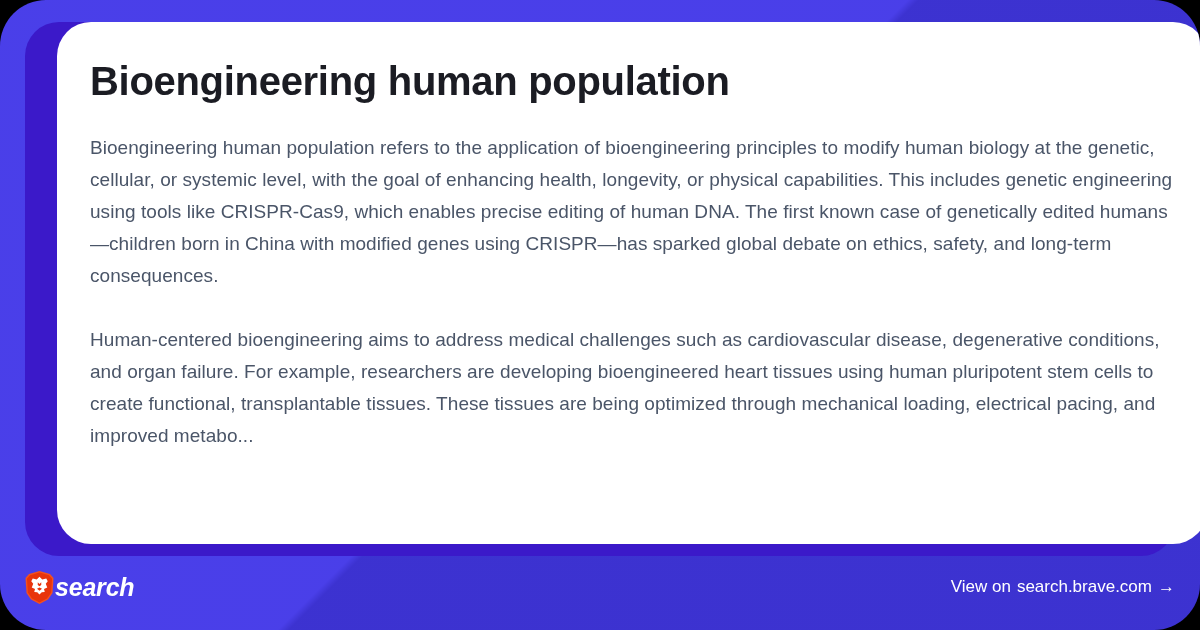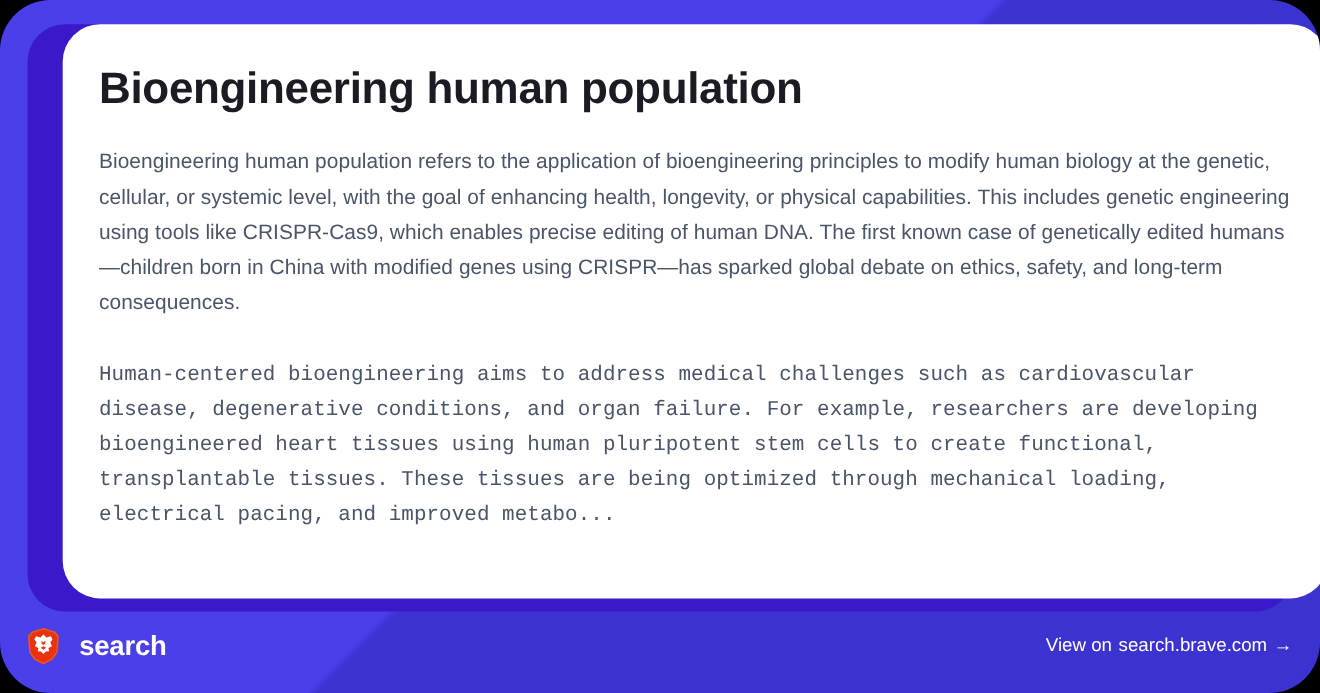--- a/index.html
+++ b/index.html
@@ -76,40 +76,40 @@
 
   .paragraph {
     margin: 0;
     font-size: 19px;
     line-height: 32px;
     color: #4a5568;
     letter-spacing: 0.05px;
   }
   .paragraph + .paragraph {
     margin-top: 32px;
-    font-family: Liberation Mono, monospace;
   }
 
   #footer {
     position: absolute;
     left: 0;
     right: 0;
     bottom: 0;
     height: 86px;
     padding: 0 25px 0 25px;
     box-sizing: border-box;
     display: flex;
     align-items: center;
     justify-content: space-between;
   }
 
   #brand {
     display: flex;
     align-items: center;
-    gap: 18px;
+    gap: 1px;
+    font-style: italic;
   }
   #brave-lion-icon {
     display: block;
     width: 29px;
     height: 33px;
   }
   #brand-wordmark {
     font-size: 25px;
     font-weight: 700;
     color: #ffffff;

